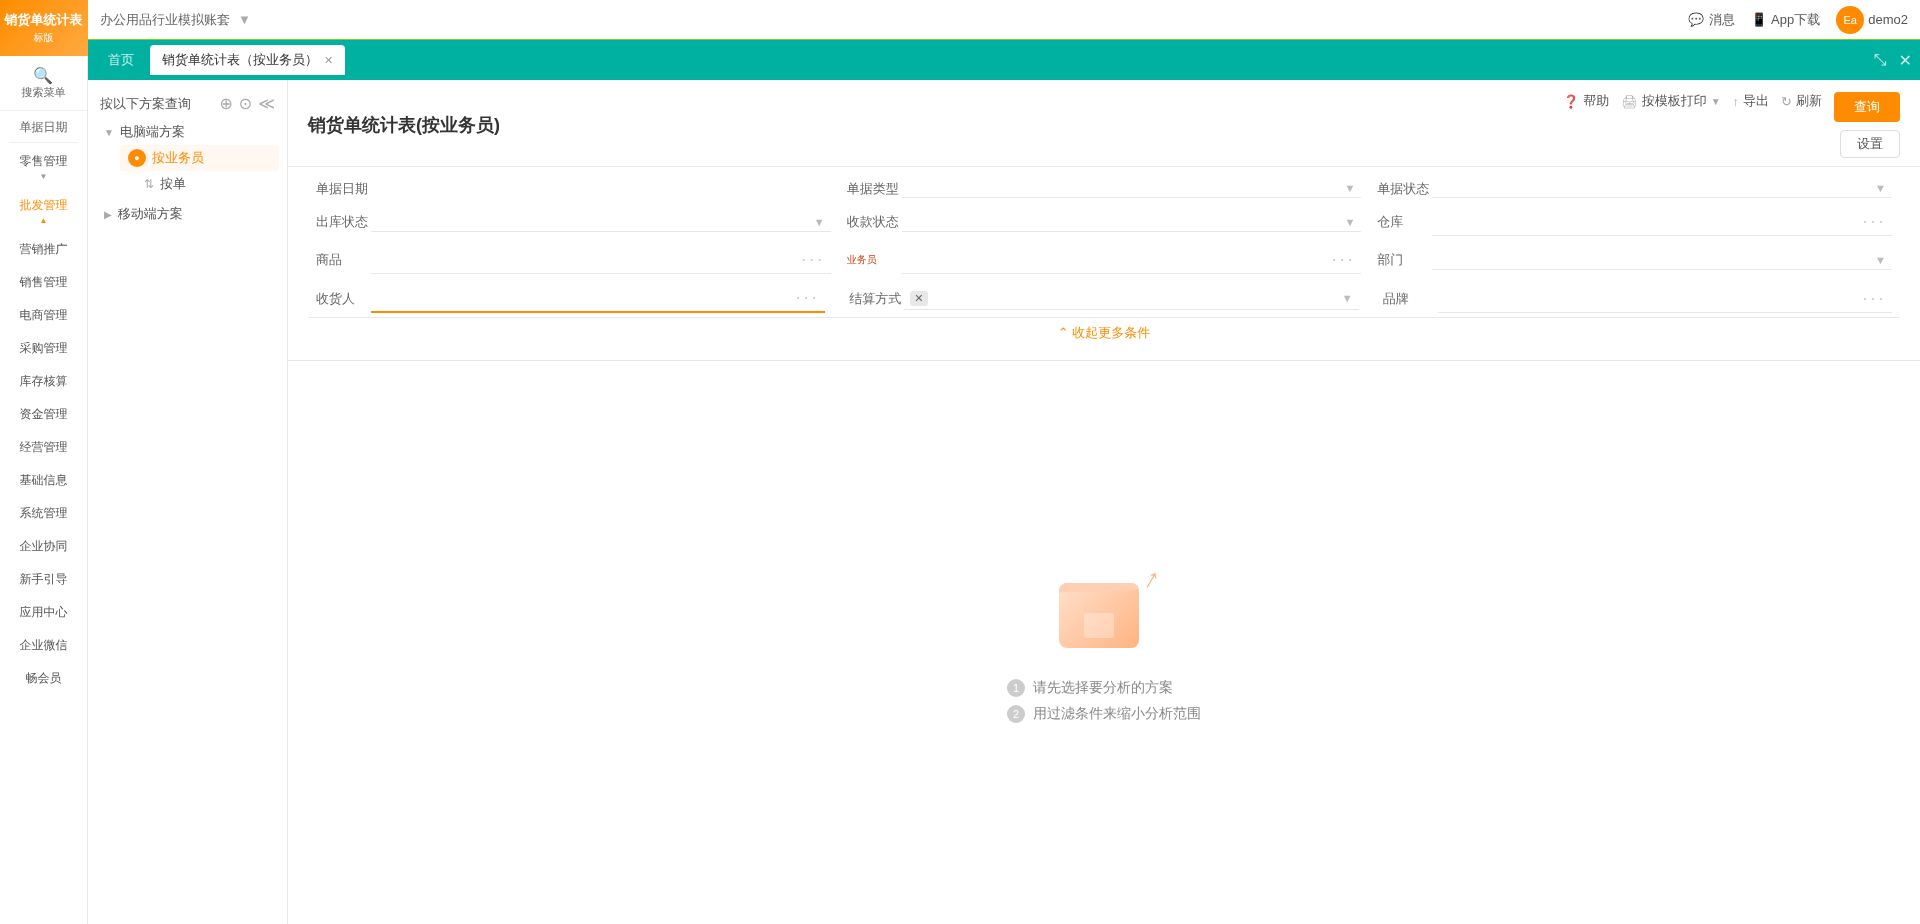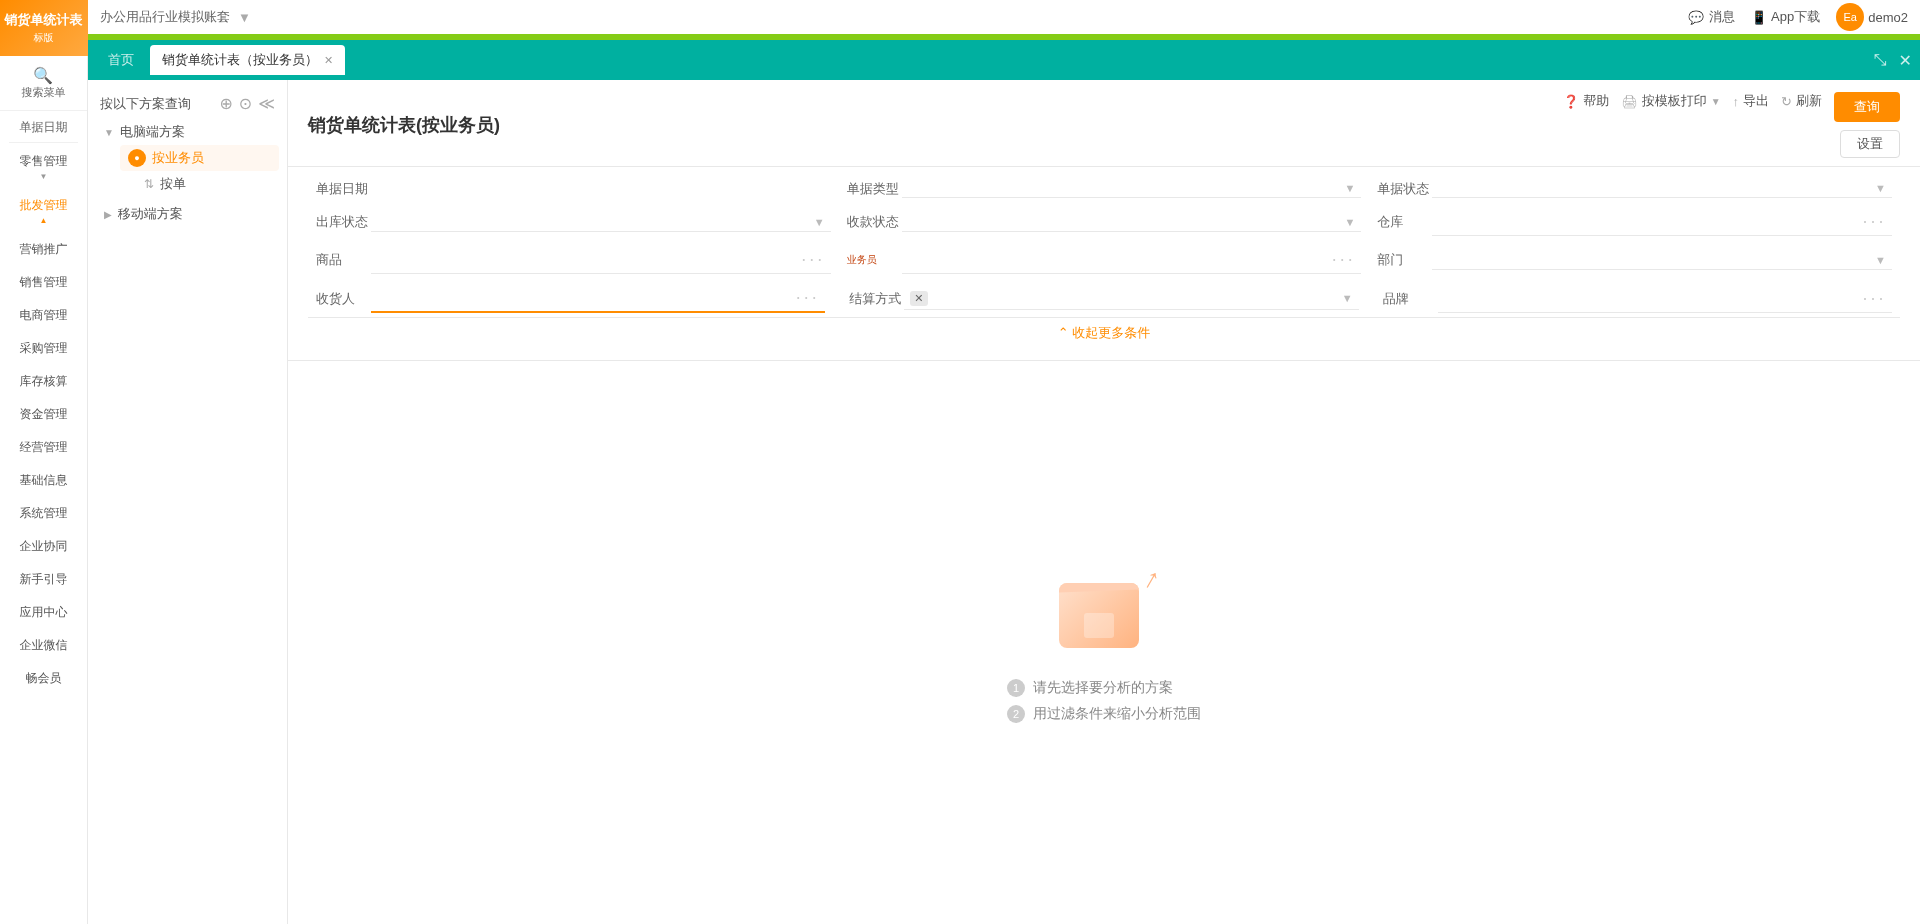--- a/index.html
+++ b/index.html
@@ -13,21 +13,21 @@
     .sidebar-nav-label { padding: 8px 0 4px; width: 100%; text-align: center; cursor: pointer; color: #666; font-size: 12px; }
     .sidebar-item { width: 100%; padding: 8px 4px; text-align: center; cursor: pointer; color: #555; font-size: 12px; display: flex; flex-direction: column; align-items: center; gap: 2px; }
     .sidebar-item.has-arrow { position: relative; }
     .sidebar-item .arrow { font-size: 8px; color: #999; }
     .sidebar-divider { width: 80%; height: 1px; background: #f0f0f0; margin: 2px 0; }
 
     
     .main { flex: 1; display: flex; flex-direction: column; overflow: hidden; }
 
     
-    .top-header { height: 40px; background: #fff; border-bottom: 6px solid #84cc16; display: flex; align-items: center; justify-content: space-between; padding: 0 12px; text-align: center; }
+    .top-header { height: 40px; background: #fff; border-bottom: 1px solid #84cc16; display: flex; align-items: center; justify-content: space-between; padding: 0 12px; text-align: center; }
     .top-header-left { display: flex; align-items: center; gap: 8px; color: #666; font-size: 13px; }
     .top-header-right { display: flex; align-items: center; gap: 16px; color: #555; font-size: 13px; }
     .top-header-right .icon-btn { display: flex; align-items: center; gap: 4px; cursor: pointer; color: #555; }
     .top-header-right .avatar { width: 28px; height: 28px; border-radius: 50%; background: #ff8c00; display: flex; align-items: center; justify-content: center; color: #fff; font-size: 11px; }
 
     
     .tab-bar { height: 40px; background: #00b0a0; display: flex; align-items: center; padding: 0 8px; gap: 4px; }
     .tab-item { padding: 6px 12px; border-radius: 4px 4px 0 0; cursor: pointer; display: flex; align-items: center; gap: 6px; font-size: 13px; color: rgba(255,255,255,0.8); }
     .tab-item.active { background: #fff; color: #333; }
     .tab-item .close-icon { font-size: 11px; color: #999; cursor: pointer; }

